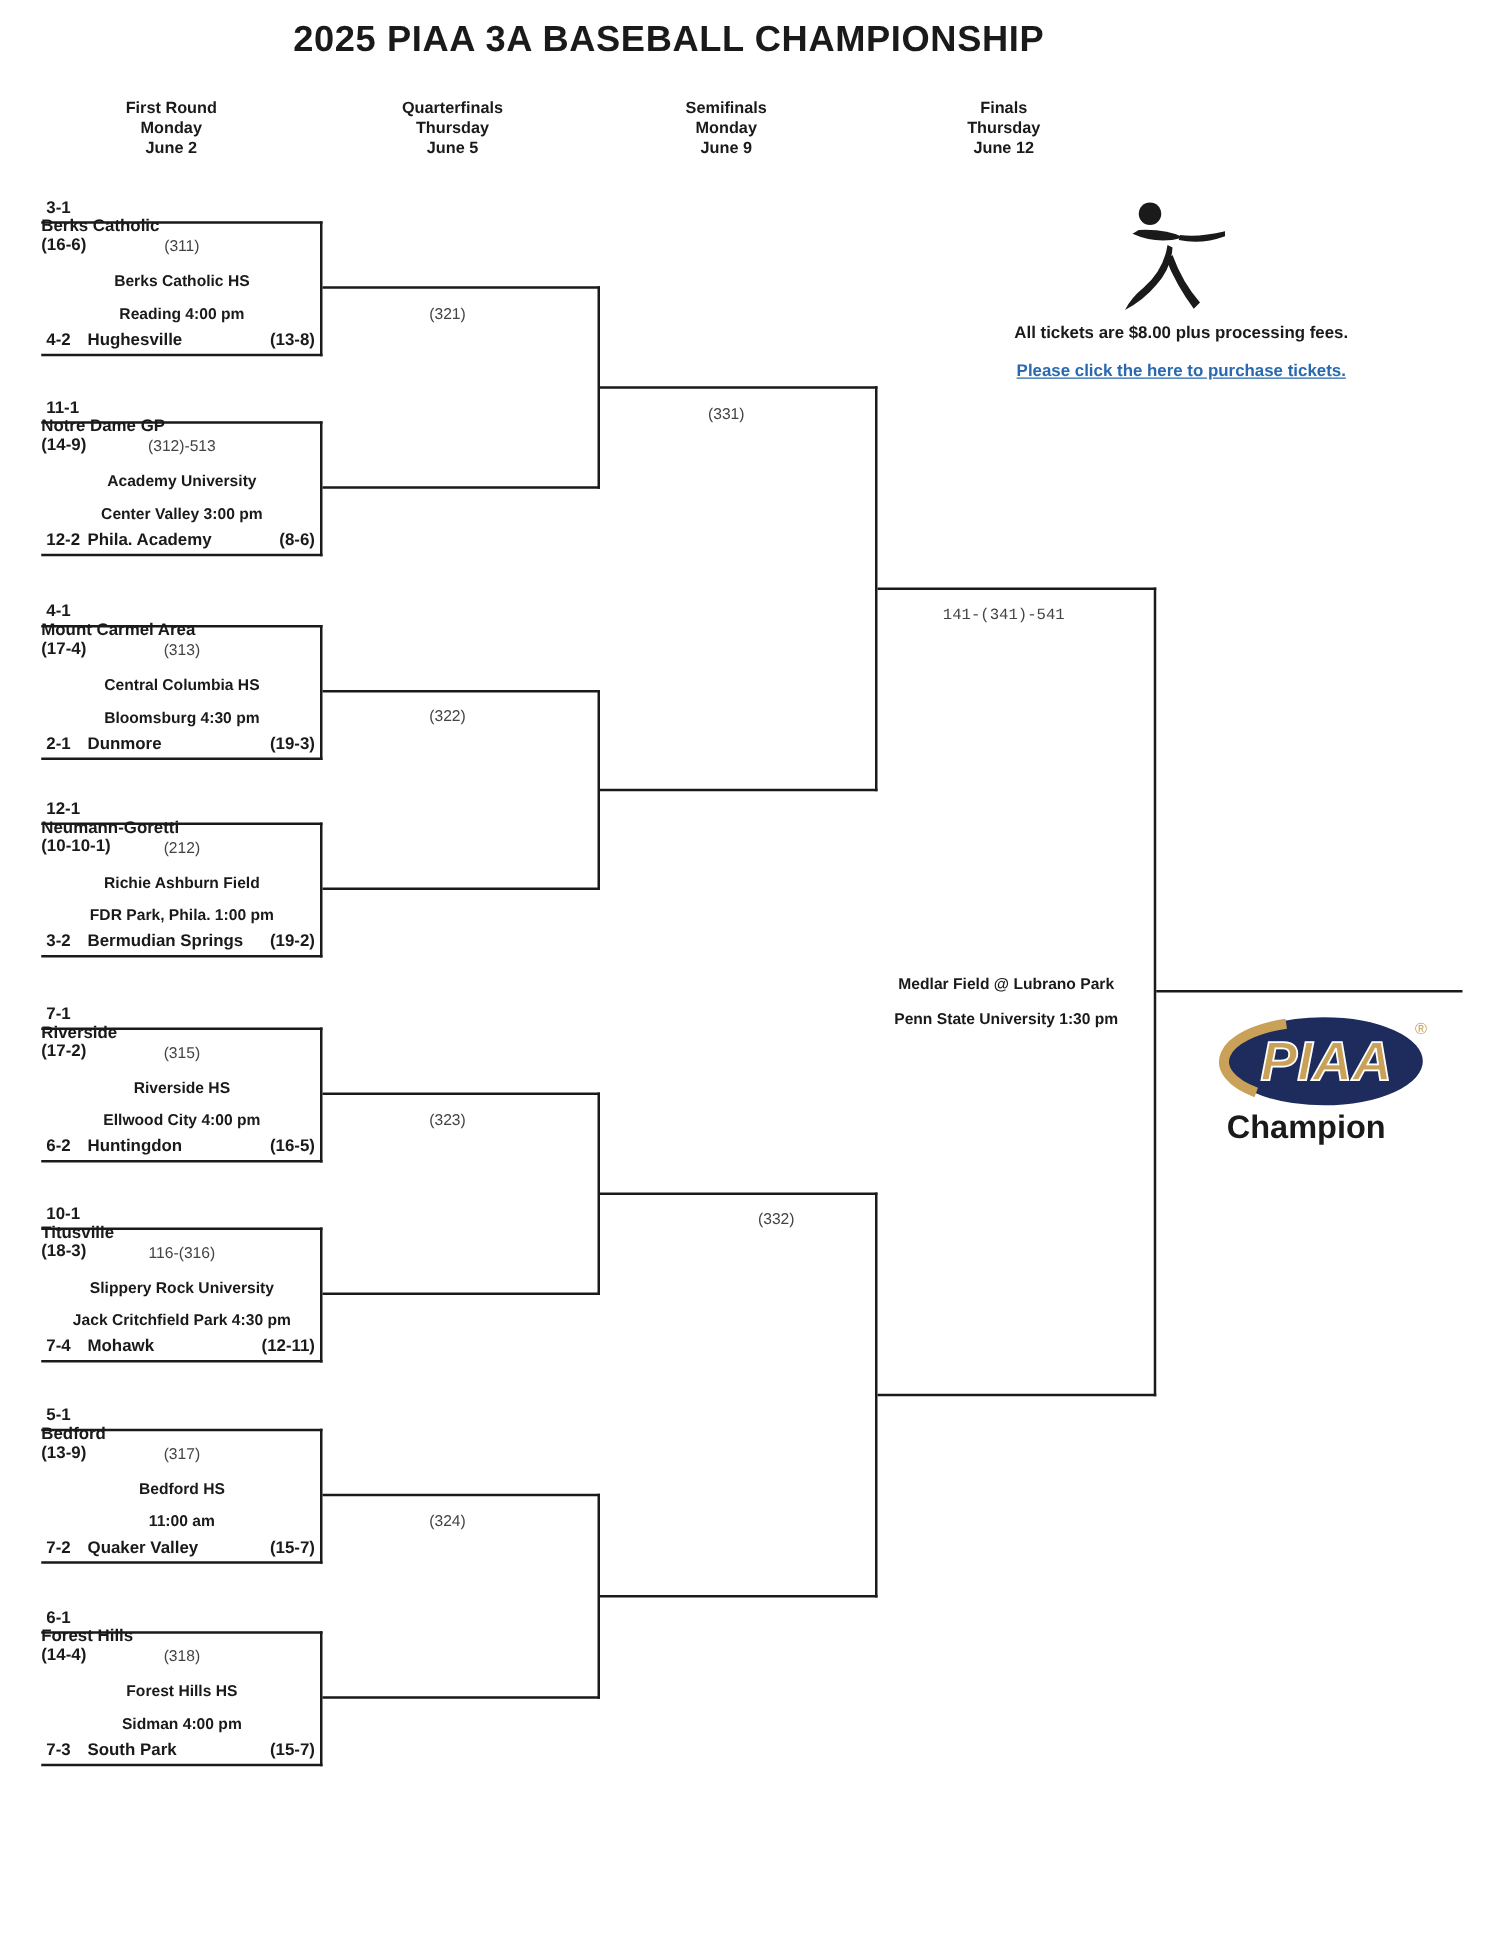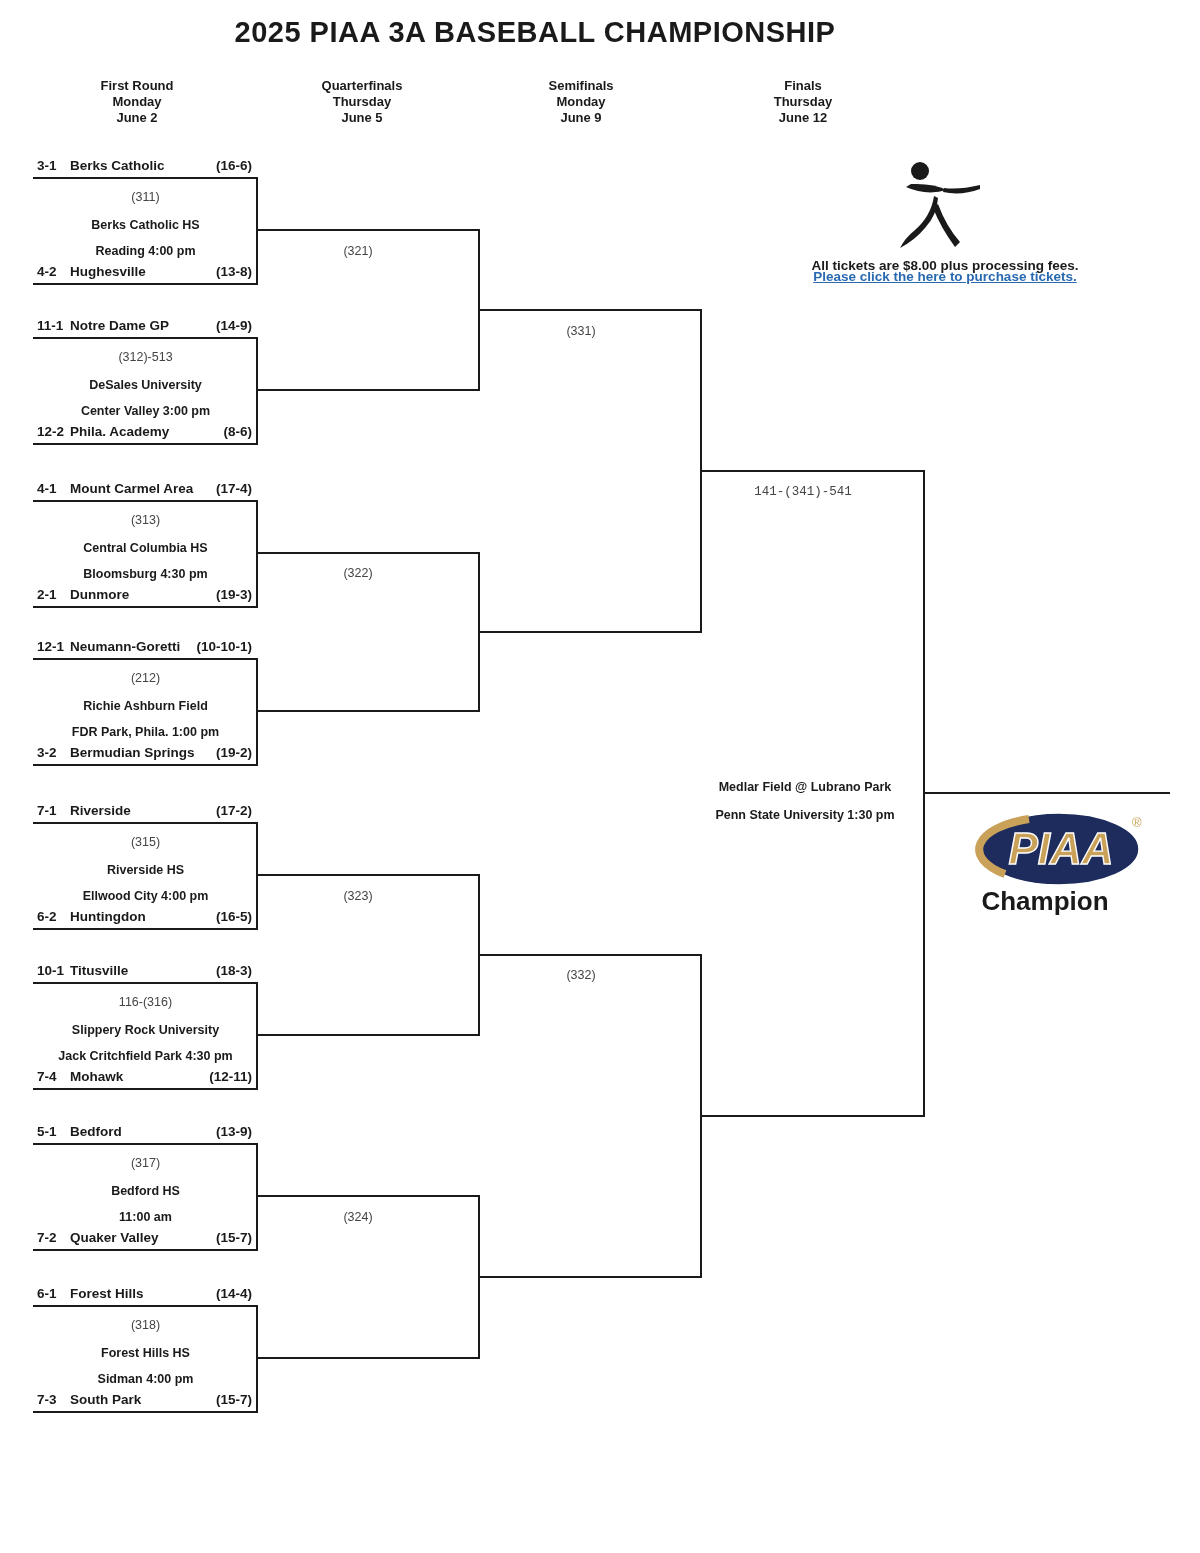--- a/index.html
+++ b/index.html
@@ -13,21 +13,21 @@
   .title{position:absolute;top:16px;left:0;width:1070px;text-align:center;
          font-size:29px;font-weight:bold;letter-spacing:0.5px;}
   
   .rhead{position:absolute;top:78px;width:130px;text-align:center;
          font-weight:bold;font-size:13px;line-height:16px;}
   .rhead span{display:block;}
   
   .match{position:absolute;left:33px;width:225px;height:108px;}
   .trow{position:absolute;left:0;top:0;width:225px;display:flex;
         font-weight:bold;font-size:13.5px;align-items:baseline;}
-  .t1{top:-19px;} .t2{top:87px;}
+  .t1{top:-19px;flex-direction:column;} .t2{top:87px;}
   .seed{width:33px;padding-left:4px;flex:none;}
   .tname{flex:1;white-space:nowrap;}
   .trec{padding-right:6px;flex:none;}
   .l1{left:0;top:0;width:225px;}
   .l2{left:0;top:106px;width:225px;}
   .conn{left:223px;top:0;height:108px;}
   .info{position:absolute;left:0;width:225px;text-align:center;
         font-size:12.5px;font-weight:bold;white-space:nowrap;}
   .game{top:13px;color:#444444;font-weight:normal;}
   .venue{top:41px;}
@@ -35,21 +35,21 @@
   
   .glabel{position:absolute;width:200px;text-align:center;
           font-size:12.5px;color:#444444;}
   
   .fvenue{position:absolute;left:700px;width:210px;text-align:center;
           font-size:12.5px;font-weight:bold;white-space:nowrap;}
   
   .tinfo{position:absolute;left:810px;width:270px;text-align:center;
          font-size:13.5px;font-weight:bold;white-space:nowrap;}
   .tlink{position:absolute;left:810px;width:270px;text-align:center;
-         font-size:13.5px;font-weight:bold;white-space:nowrap;}
+         font-size:13.5px;font-weight:bold;white-space:nowrap;margin-top:20px;}
   .tlink a{color:#2969b0;text-decoration:underline;}
   
   .champ{position:absolute;left:945px;top:886px;width:200px;text-align:center;
          font-size:26px;font-weight:bold;}
 </style>
 </head>
 <body>
 
 <div class="title">2025 PIAA 3A BASEBALL CHAMPIONSHIP</div>
 
@@ -107,21 +107,21 @@
 </div>
 
 <div class="match" style="top:337px;">
   <div class="trow t1">
     <span class="seed">11-1</span>
     <span class="tname">Notre Dame GP</span>
     <span class="trec">(14-9)</span>
   </div>
   <div class="hl l1"></div>
   <div class="info game">(312)-513</div>
-  <div class="info venue">DeSales University</div>
+  <div class="info venue">Academy University</div>
   <div class="info time">Center Valley 3:00 pm</div>
   <div class="trow t2">
     <span class="seed">12-2</span>
     <span class="tname">Phila. Academy</span>
     <span class="trec">(8-6)</span>
   </div>
   <div class="hl l2"></div>
   <div class="vl conn"></div>
 </div>
 
@@ -258,21 +258,21 @@
 <div class="glabel" style="left:258px;top:1210px;">(324)</div>
 
 <div class="hl" style="left:480px;top:309px;width:222px;"></div>
 <div class="hl" style="left:480px;top:631px;width:222px;"></div>
 <div class="hl" style="left:480px;top:954px;width:222px;"></div>
 <div class="hl" style="left:480px;top:1276px;width:222px;"></div>
 
 <div class="vl" style="left:700px;top:309px;height:324px;"></div>
 <div class="vl" style="left:700px;top:954px;height:324px;"></div>
 <div class="glabel" style="left:481px;top:324px;">(331)</div>
-<div class="glabel" style="left:481px;top:968px;">(332)</div>
+<div class="glabel" style="left:481px;top:968px;padding-left:40px;">(332)</div>
 
 <div class="hl" style="left:702px;top:470px;width:223px;"></div>
 <div class="hl" style="left:702px;top:1115px;width:223px;"></div>
 
 <div class="vl" style="left:923px;top:470px;height:647px;"></div>
 <div class="hl" style="left:925px;top:792px;width:245px;"></div>
 
 <div class="glabel" style="left:703px;top:485px;font-family:Liberation Mono, monospace;">141-(341)-541</div>
 <div class="fvenue" style="top:780px;">Medlar Field @ Lubrano Park</div>
 <div class="fvenue" style="top:808px;">Penn State University 1:30 pm</div>

